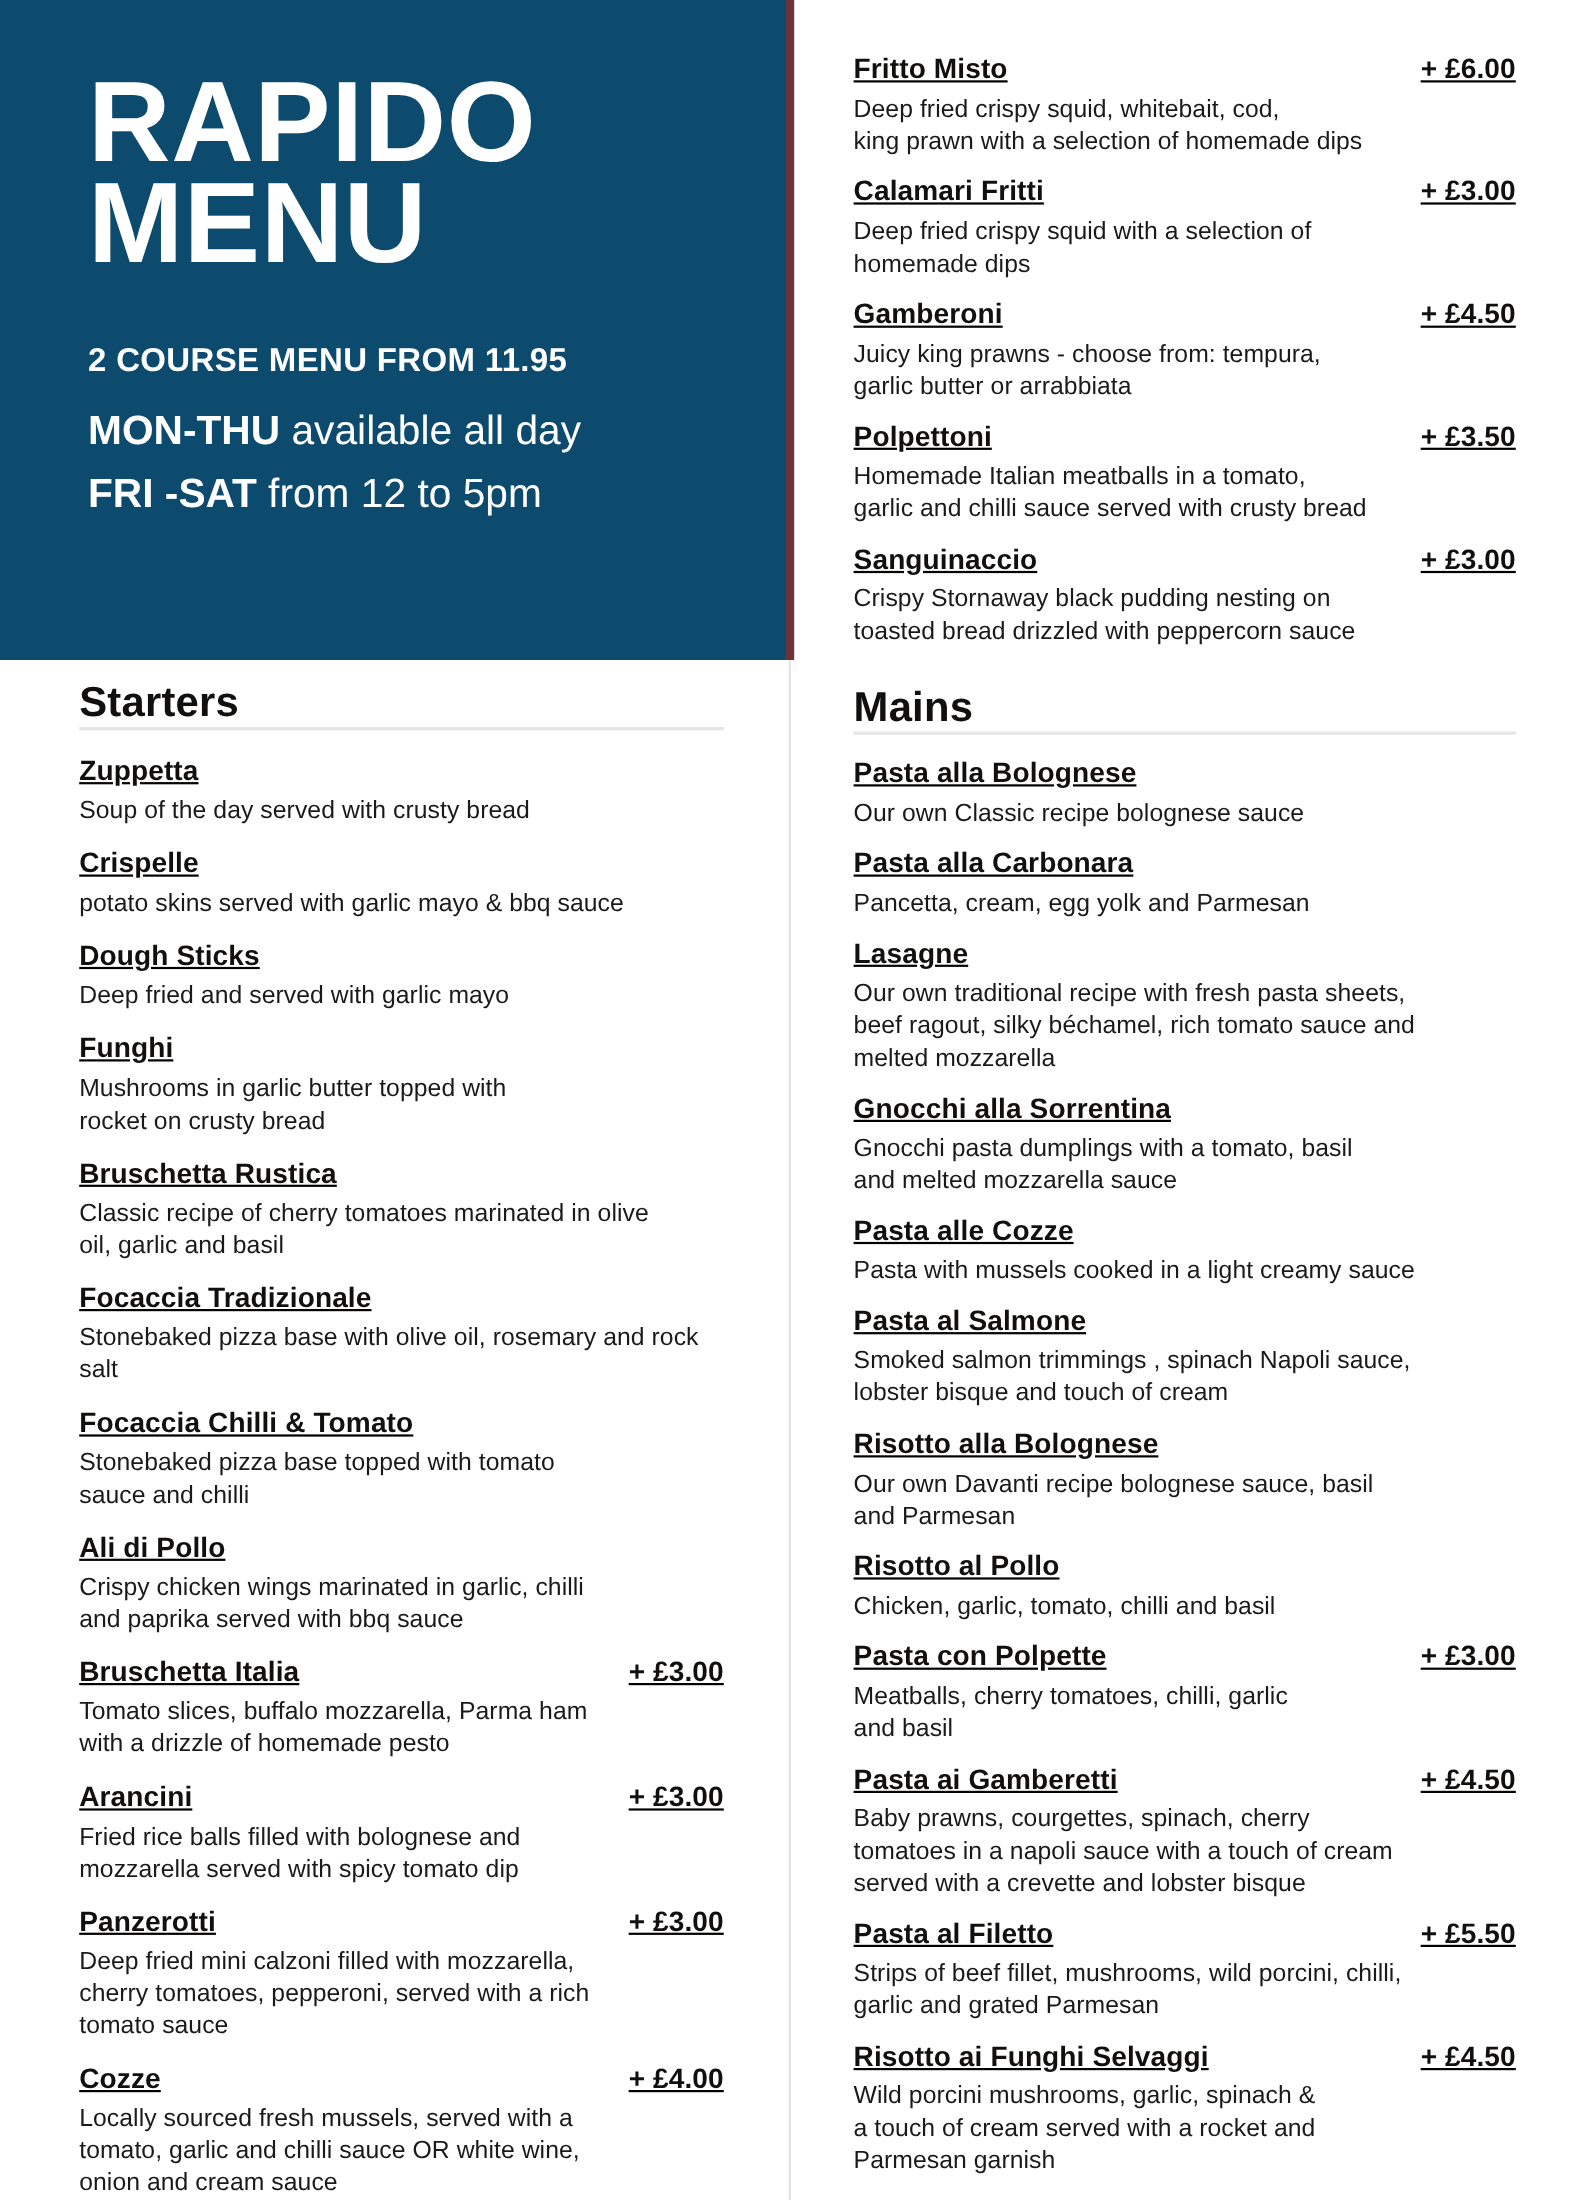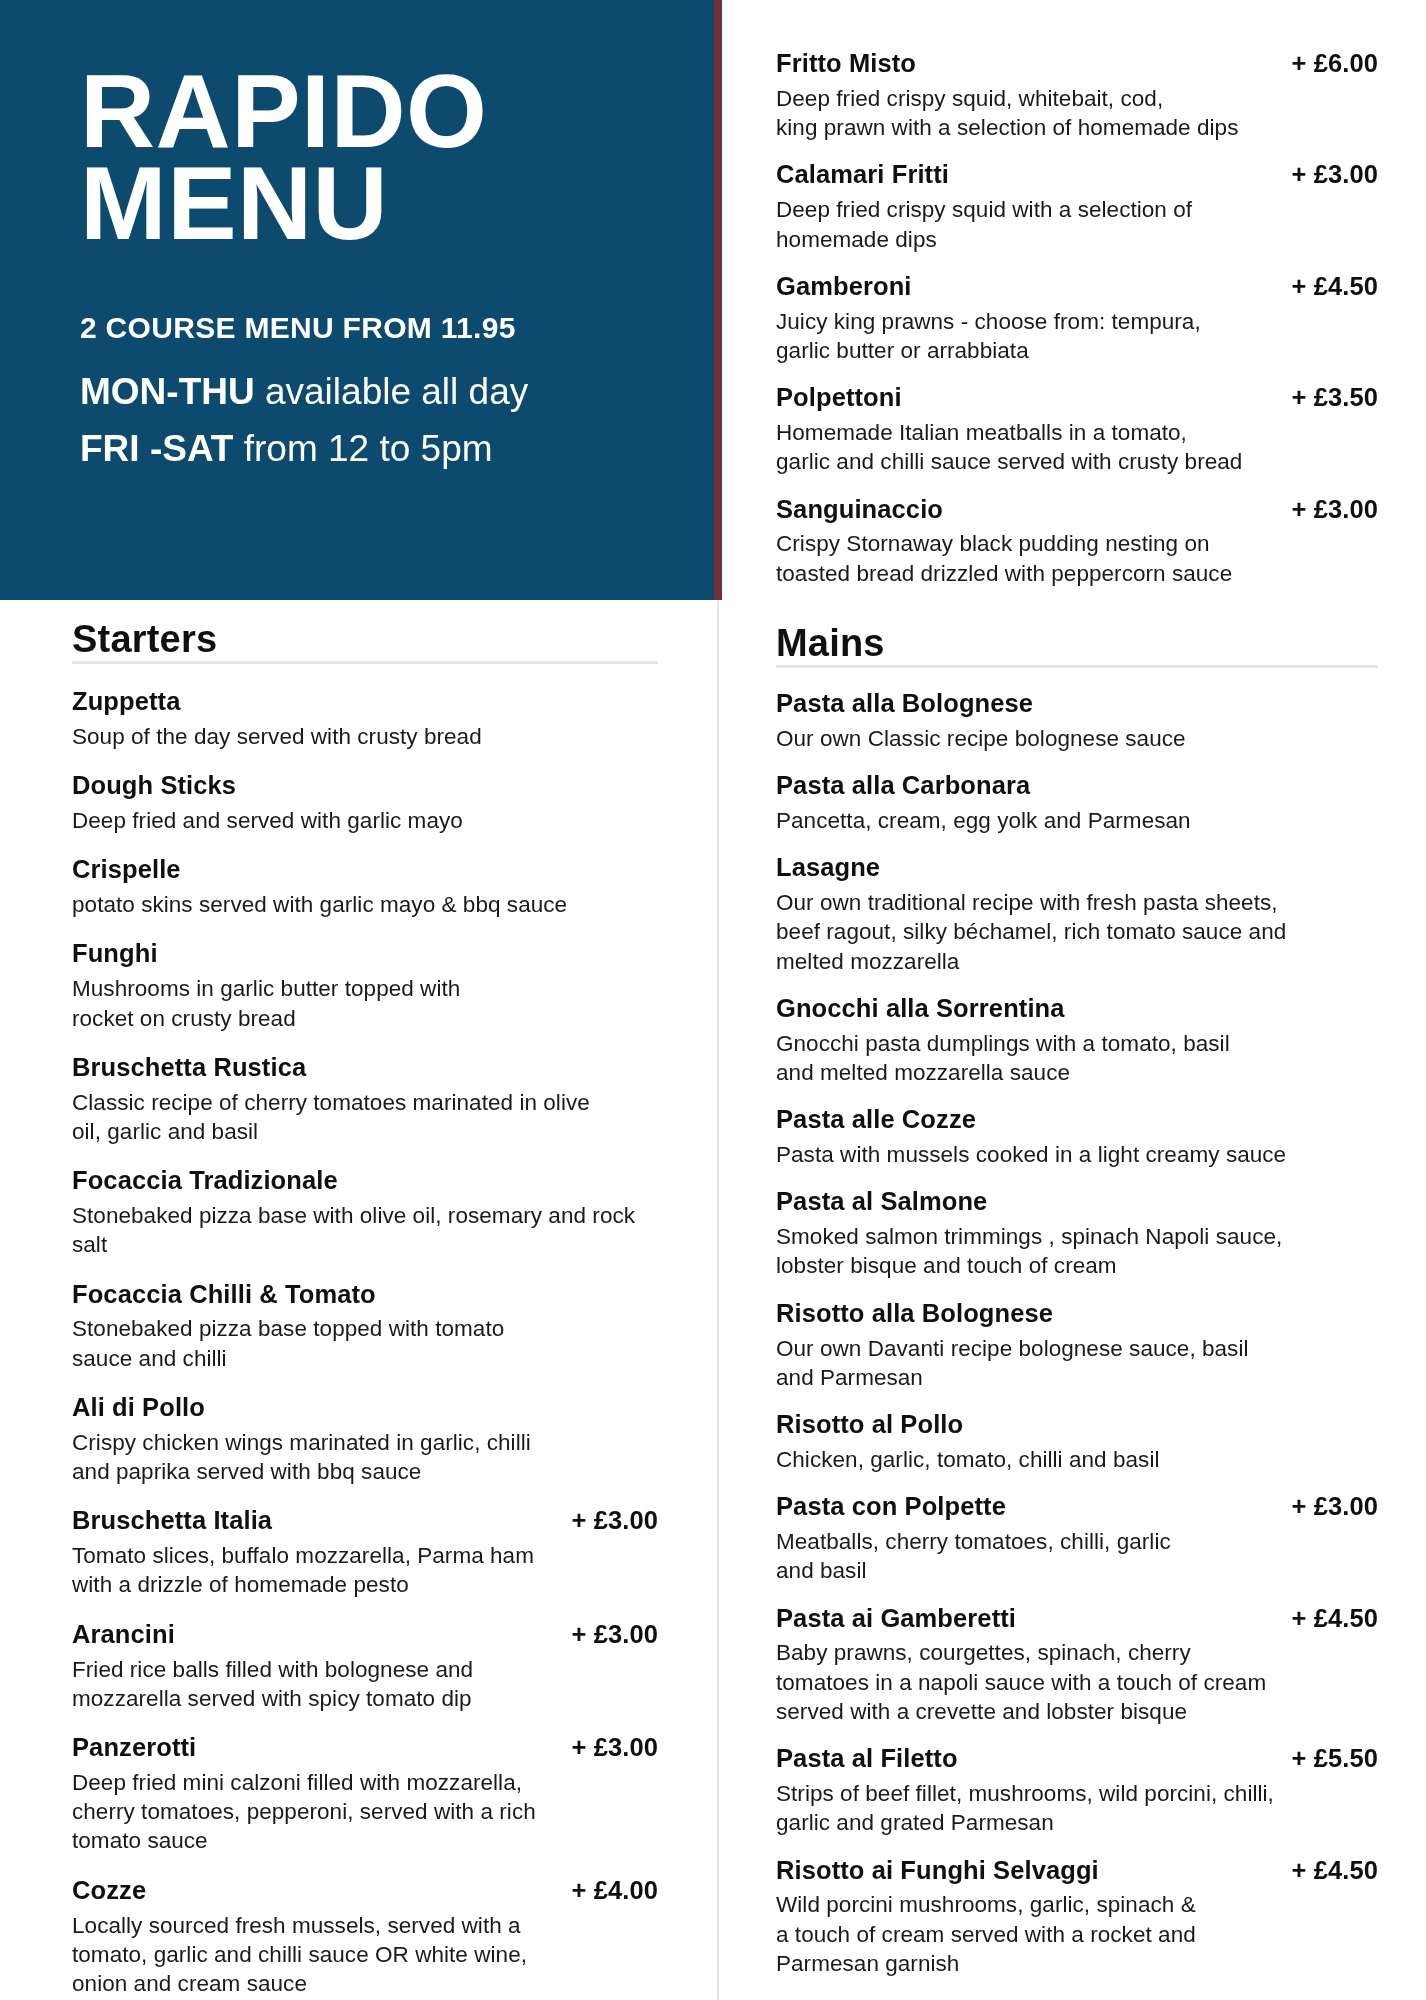--- a/index.html
+++ b/index.html
@@ -108,20 +108,21 @@
   .mains-block .section-rule { margin-bottom: 20px; }
 
   
   .item { margin-bottom: 19px; }
 
   .item-head {
     display: flex;
     align-items: baseline;
     justify-content: space-between;
     gap: 16px;
+    text-decoration: underline;
   }
 
   .item-name {
     font-size: 25.5px;
     font-weight: 700;
     color: #12100F;
     letter-spacing: 0.1px;
     line-height: 1.25;
   }
 
@@ -169,29 +170,29 @@
     <div class="section-rule"></div>
     <div id="starters-list">
         <div class="item">
           <div class="item-head">
             <div class="item-name">Zuppetta</div>
           </div>
           <div class="item-desc">Soup of the day served with crusty bread</div>
         </div>
         <div class="item">
           <div class="item-head">
+            <div class="item-name">Crispelle</div>
+          </div>
+          <div class="item-desc">potato skins served with garlic mayo &amp; bbq sauce</div>
+        </div>
+        <div class="item">
+          <div class="item-head">
             <div class="item-name">Dough Sticks</div>
           </div>
           <div class="item-desc">Deep fried and served with garlic mayo</div>
-        </div>
-        <div class="item">
-          <div class="item-head">
-            <div class="item-name">Crispelle</div>
-          </div>
-          <div class="item-desc">potato skins served with garlic mayo &amp; bbq sauce</div>
         </div>
         <div class="item">
           <div class="item-head">
             <div class="item-name">Funghi</div>
           </div>
           <div class="item-desc">Mushrooms in garlic butter topped with
 rocket on crusty bread</div>
         </div>
         <div class="item">
           <div class="item-head">

